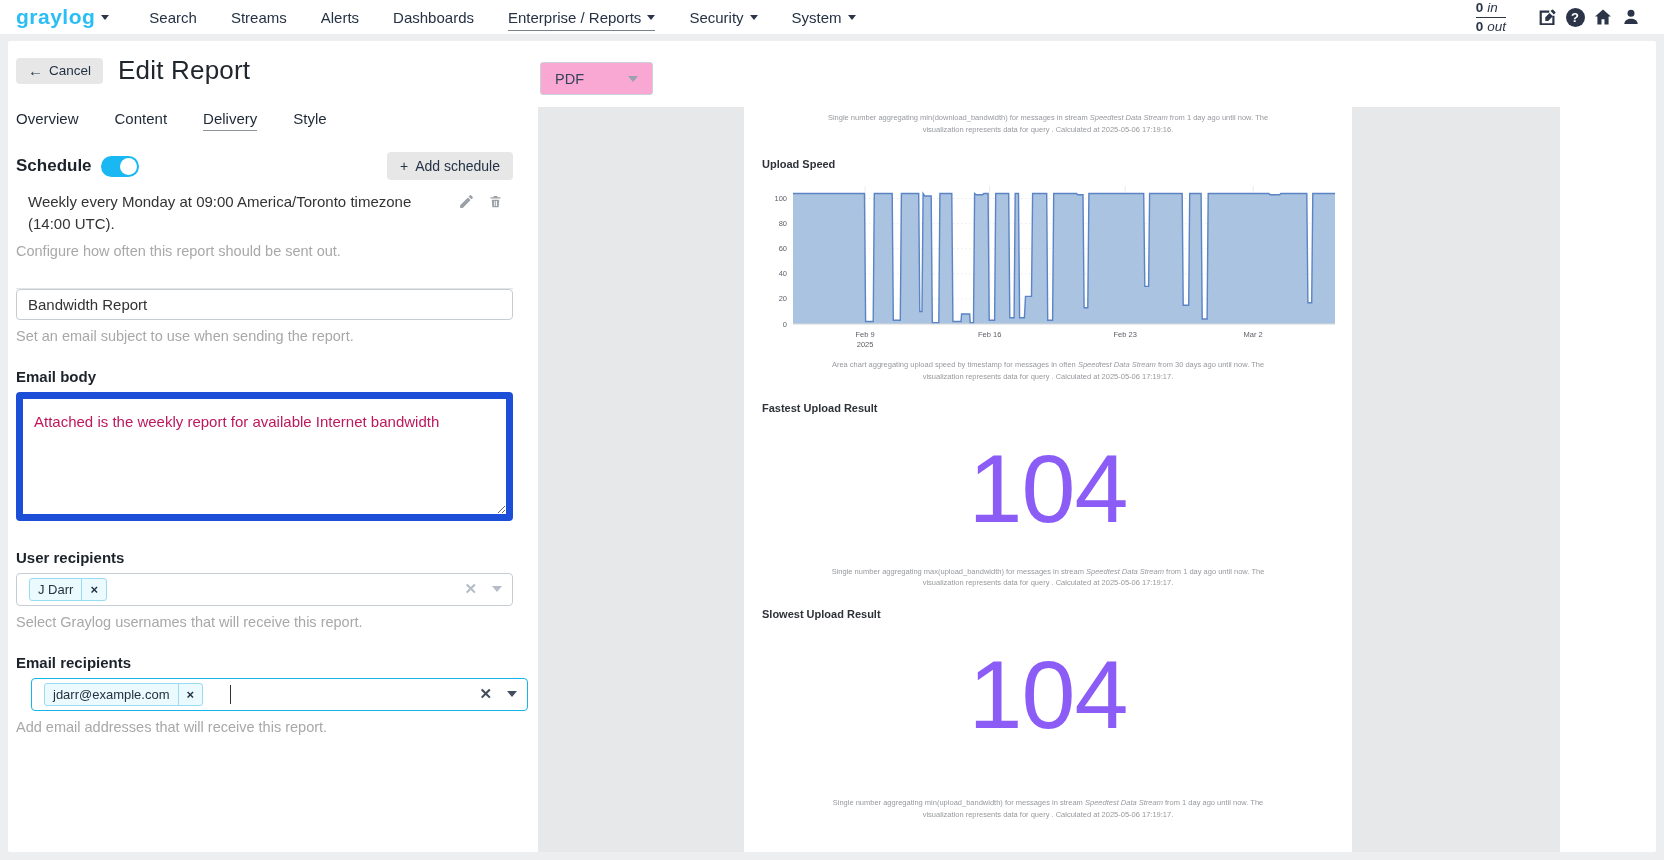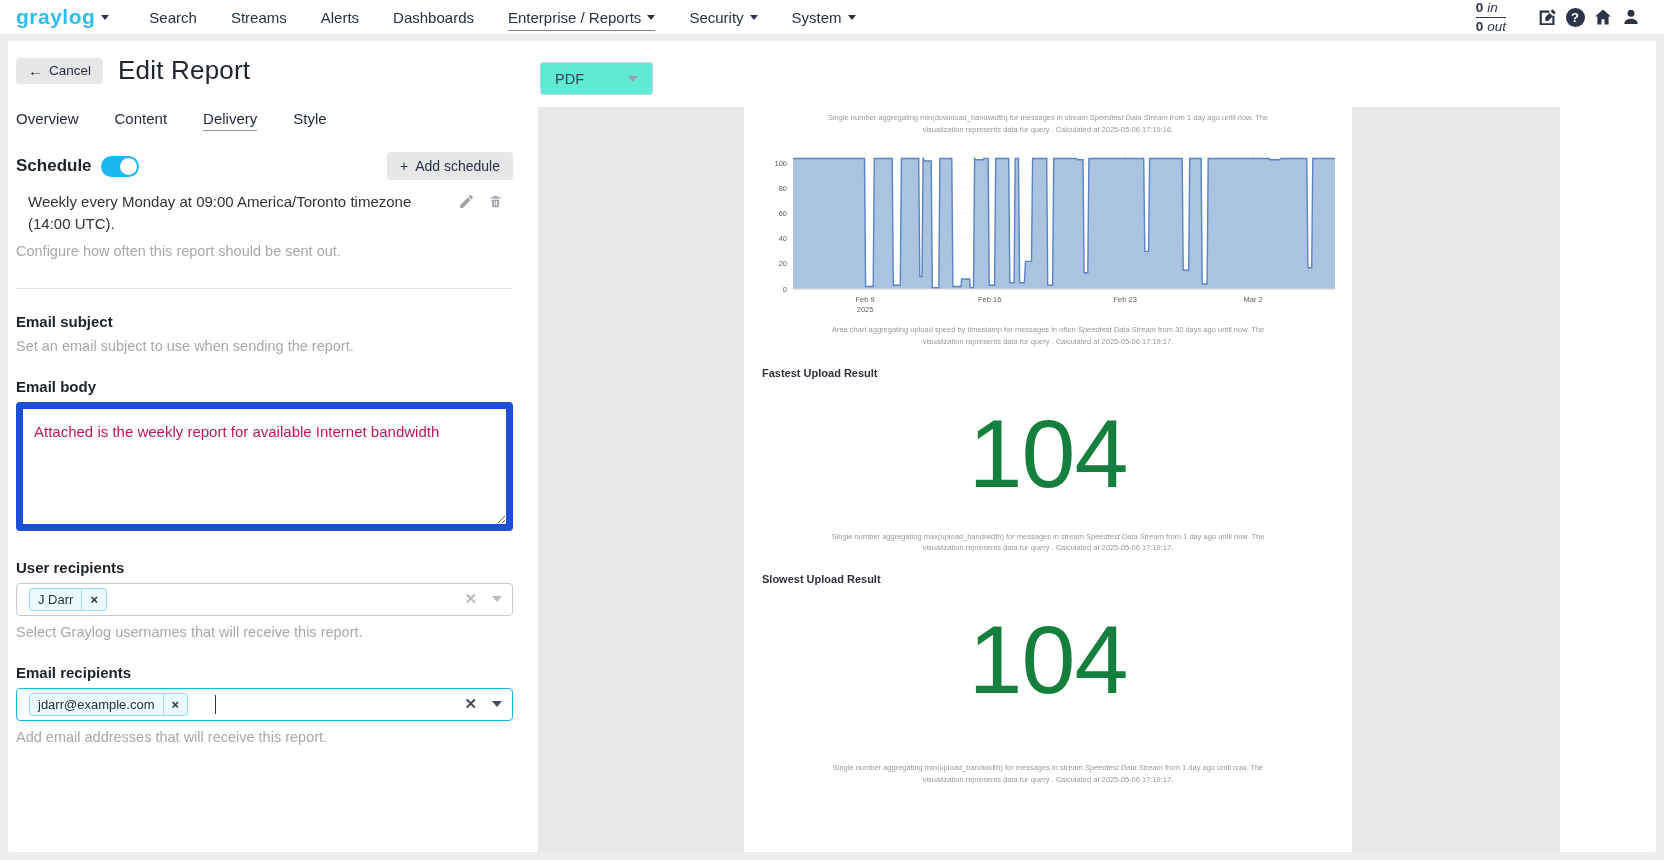--- a/index.html
+++ b/index.html
@@ -59,51 +59,51 @@
   .entry-icons svg { fill: #9aa0a6; cursor: pointer; }
   .hint { font-size: 14.5px; color: #a8a8a8; margin-top: 8px; }
   .divider { border: none; border-top: 1px solid #e4e4e4; margin-top: 29px; }
   .field-label { display: block; font-size: 15px; font-weight: 700; color: #1c232b; margin: 24px 0 7px; }
   .text-input { width: 100%; height: 31px; border: 1px solid #c6ccd4; border-radius: 4px;
     padding: 0 11px; font-size: 15px; color: #333; font-family: inherit; background: #fff; }
   .textarea { width: 100%; height: 129px; border: 7px solid #1d4ed8; border-radius: 4px;
     padding: 14px 11px; font-size: 15px; color: #be185d; font-family: inherit; resize: vertical; }
   .select-field { width: 100%; min-height: 33px; border: 1px solid #c6ccd4; border-radius: 4px;
     background: #fff; display: flex; align-items: center; padding: 3px 10px 3px 5px; cursor: text; gap: 20px; }
-  .select-field.focused { border-color: #15b5e9; }
+  .select-field.focused { border-color: #15b5e9; margin-left: 15px; }
   .chip { display: inline-flex; align-items: stretch; background: #eafafe; border: 1px solid #9adcf2;
     border-radius: 3px; font-size: 13px; color: #243240; margin-left: 7px; overflow: hidden; }
   .chip-label { padding: 3px 8px; }
   .chip-x { padding: 3px 8px; border-left: 1px solid #9adcf2; font-weight: 700; cursor: pointer; }
   .cursor-bar { width: 1px; height: 19px; background: #333; margin-left: 7px; }
   .field-controls { margin-left: auto; display: flex; align-items: center; gap: 15px; }
   .clear-x { font-size: 15px; font-weight: 700; cursor: pointer; }
   .dd-caret { width: 0; height: 0; border-left: 5.5px solid transparent;
     border-right: 5.5px solid transparent; border-top: 6.5px solid currentColor; cursor: pointer; }
   .controls-muted { color: #b6bcc6; }
   .controls-dark { color: #424d5c; }
 
   
   .format-select { position: absolute; left: 532px; top: 21px; width: 113px; height: 33px;
-    border: 1px solid #cbd1d9; border-radius: 3px; background: #5eead4; display: flex;
+    border: 1px solid #cbd1d9; border-radius: 3px; background: #f9a8d4; display: flex;
     align-items: center; padding: 0 14px; font-size: 14.5px; color: #36435a; cursor: pointer; }
   .format-select .dd-caret { margin-left: auto; color: #9aa2af; }
   .preview { position: absolute; left: 530px; top: 66px; width: 1022px; bottom: 0;
     background: #e6e8ea; overflow: hidden; }
   .pdf-page { position: absolute; left: 206px; top: 0; bottom: 0; width: 608px; background: #fff;
     padding-top: 5px; }
   .cap { width: 470px; margin: 0 auto; text-align: center; font-size: 7.5px; line-height: 1.55;
     color: #97999d; }
   .cap i { font-style: italic; }
   .pdf-h { font-size: 11px; font-weight: 700; color: #2e3238; margin-left: 18px; }
   .cap-title-gap { margin-top: 23px; }
   .chart-wrap { margin: 6px 0 0 15px; }
   .chart-wrap text.tick { font-size: 7.5px; fill: #5a5e66; font-family: "Liberation Sans", sans-serif; }
   .bignum { text-align: center; font-size: 97px; line-height: .95; font-weight: 400;
-    color: #15803d; margin-top: 29px; letter-spacing: -1px; }
+    color: #8b5cf6; margin-top: 29px; letter-spacing: -1px; }
   .gap-after-chart { margin-top: 7px; }
   .gap-mid { margin-top: 31px; }
   .gap-last { margin-top: 56px; }
   .gap-head { margin-top: 19px; }
 </style>
 </head>
 <body>
 
 <div class="topnav">
   <div class="nav-left">
@@ -195,21 +195,21 @@
             </svg>
           <svg width="15" height="17" viewBox="0 0 24 24">
               <path d="M9 3h6v2h5v2H4V5h5V3zm-3 6h12l-1 12H7L6 9zm4 2v8h1.5v-8H10zm3 0v8h1.5v-8H13z"></path>
             </svg>
         </span>
       </div>
       <p class="hint">Configure how often this report should be sent out.</p>
 
       <hr class="divider">
 
-      <label class="field-label">Email subject</label>
+      <input class="text-input" type="text" value="Bandwidth Report" style="">
       <p class="hint">Set an email subject to use when sending the report.</p>
 
       <label class="field-label">Email body</label>
       <textarea class="textarea" style="">Attached is the weekly report for available Internet bandwidth</textarea>
 
       <label class="field-label">User recipients</label>
       <div class="select-field">
         <span class="chip">
           <span class="chip-label">J Darr</span>
           <span class="chip-x">×</span>
@@ -241,20 +241,21 @@
       <span class="dd-caret"></span>
     </div>
 
     <div class="preview">
       <div class="pdf-page">
 
         <p class="cap">
           <span>Single number aggregating min(download_bandwidth) for messages in stream </span><i>Speedtest Data Stream</i><span> from 1 day ago until now. The visualization represents data for query . Calculated at 2025-05-06 17:19:16.</span>
         </p>
 
+        <h3 class="pdf-h cap-title-gap">Upload Speed</h3>
 
         <div class="chart-wrap">
           <svg id="chart-svg" width="586" height="172" viewBox="-34 -10 586 172">
               <line x1="0" y1="138" x2="542" y2="138" stroke="#ececec" stroke-width="1" stroke-dasharray="1.5,2.5"></line>
               <text class="tick" x="-6" y="140.5" text-anchor="end">0</text>
               <line x1="0" y1="112.9" x2="542" y2="112.9" stroke="#ececec" stroke-width="1" stroke-dasharray="1.5,2.5"></line>
               <text class="tick" x="-6" y="115.4" text-anchor="end">20</text>
               <line x1="0" y1="87.8" x2="542" y2="87.8" stroke="#ececec" stroke-width="1" stroke-dasharray="1.5,2.5"></line>
               <text class="tick" x="-6" y="90.3" text-anchor="end">40</text>
               <line x1="0" y1="62.7" x2="542" y2="62.7" stroke="#ececec" stroke-width="1" stroke-dasharray="1.5,2.5"></line>

